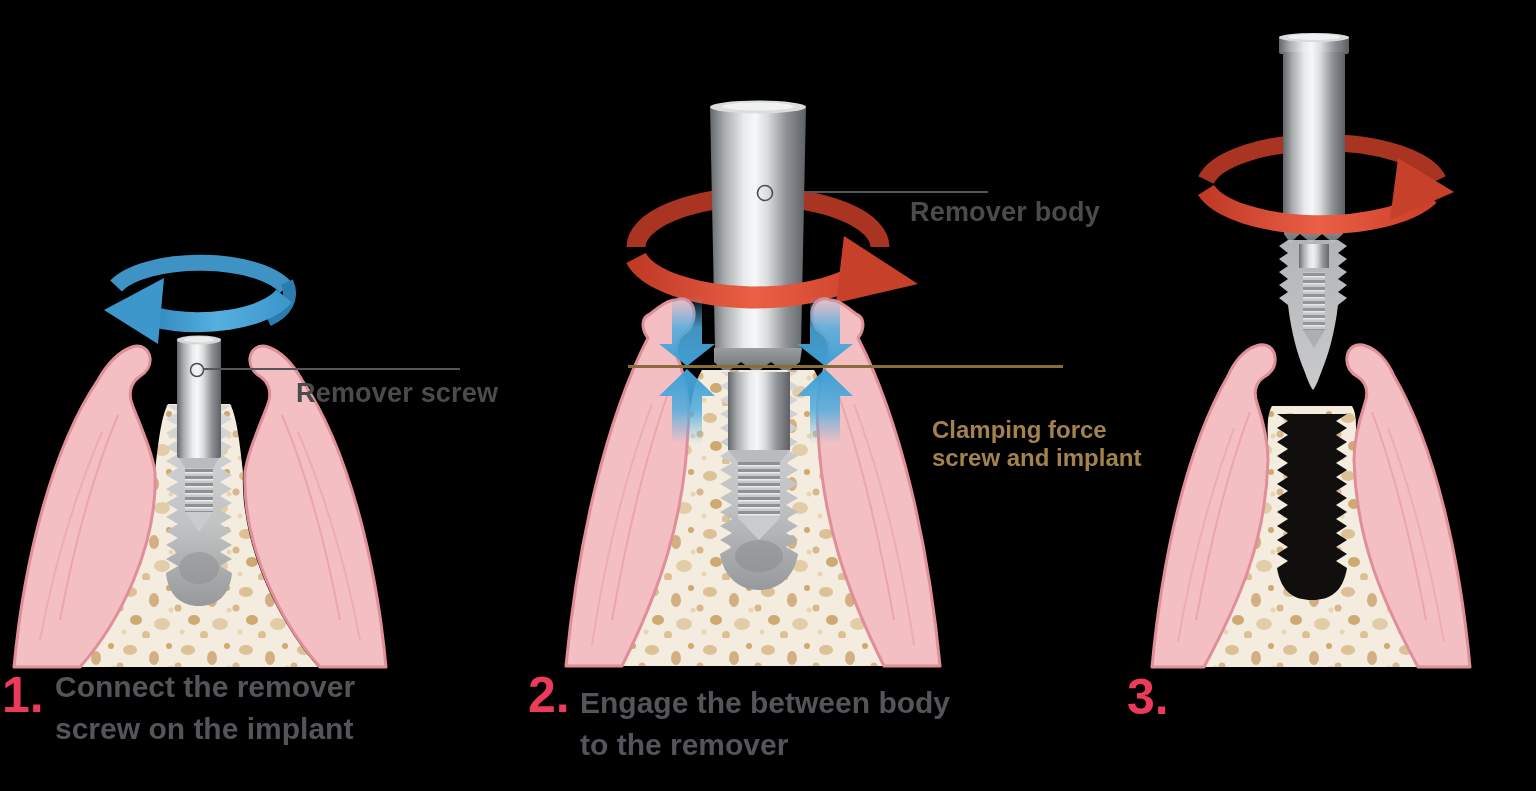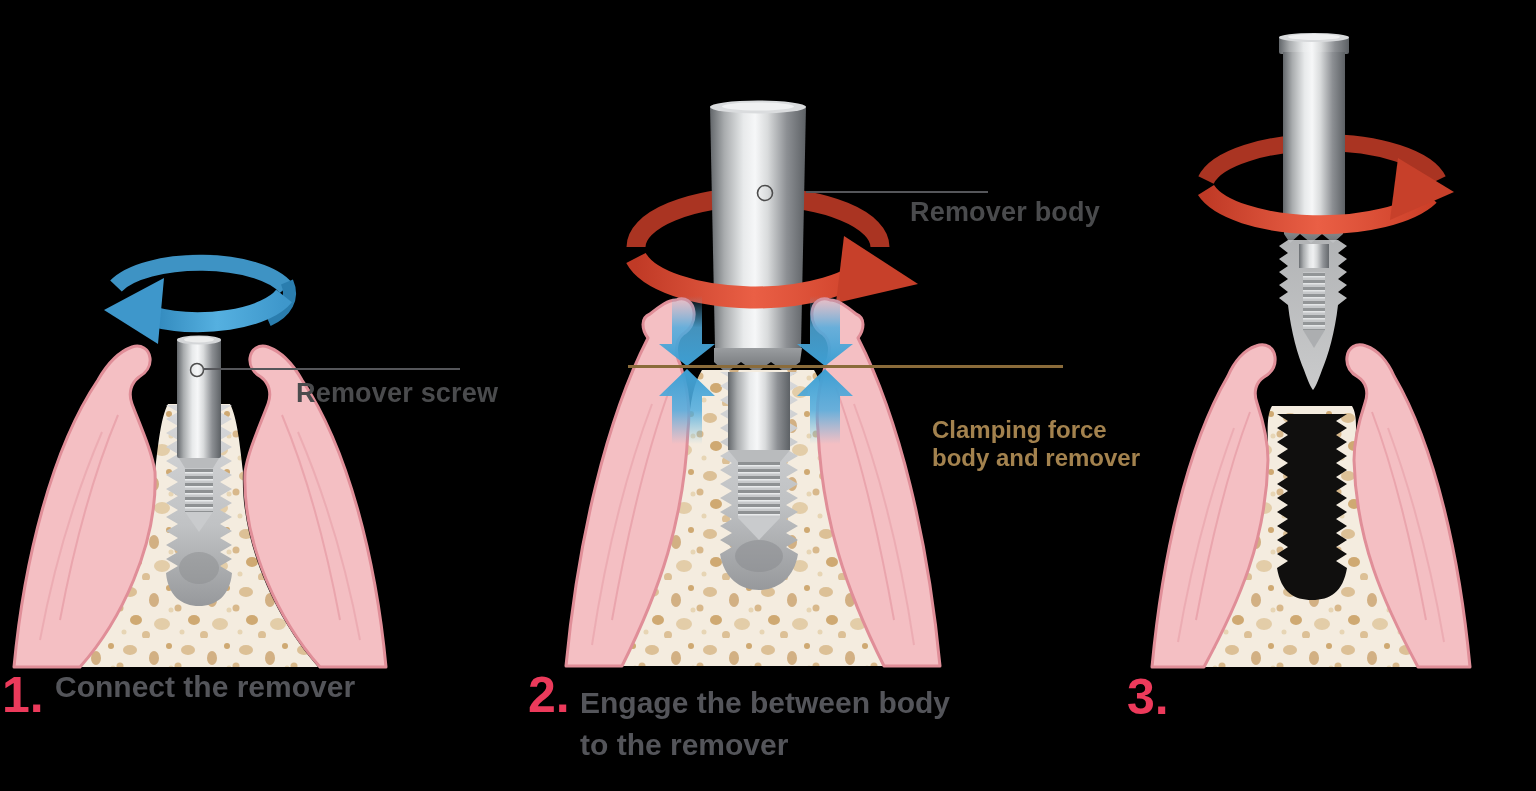--- a/index.html
+++ b/index.html
@@ -202,26 +202,27 @@
     </g>
   </g>
 </svg>
 
 <div class="lbl lbl-gray" style="left:296px;top:378px;">Remover screw</div>
 
 <div class="lbl lbl-gray" style="left:910px;top:197px;">Remover body</div>
 
 <div class="lbl lbl-clamp" style="left:932px;top:377px;margin-top:39px;">
   <div>Clamping force</div>
-  <div>body and remover</div>
+  <div>screw and implant</div>
 </div>
 
 <div class="step-num" style="left:2px;top:670px;">1.</div>
 <div class="step-cap" style="left:55px;top:666px;">
   <div>Connect the remover</div>
+  <div>screw on the implant</div>
 </div>
 
 <div class="step-num" style="left:528px;top:670px;">2.</div>
 <div class="step-cap" style="left:580px;top:682px;">
   <div>Engage the between body</div>
   <div>to the remover</div>
 </div>
 
 <div class="step-num" style="left:1127px;top:672px;">3.</div>
 

